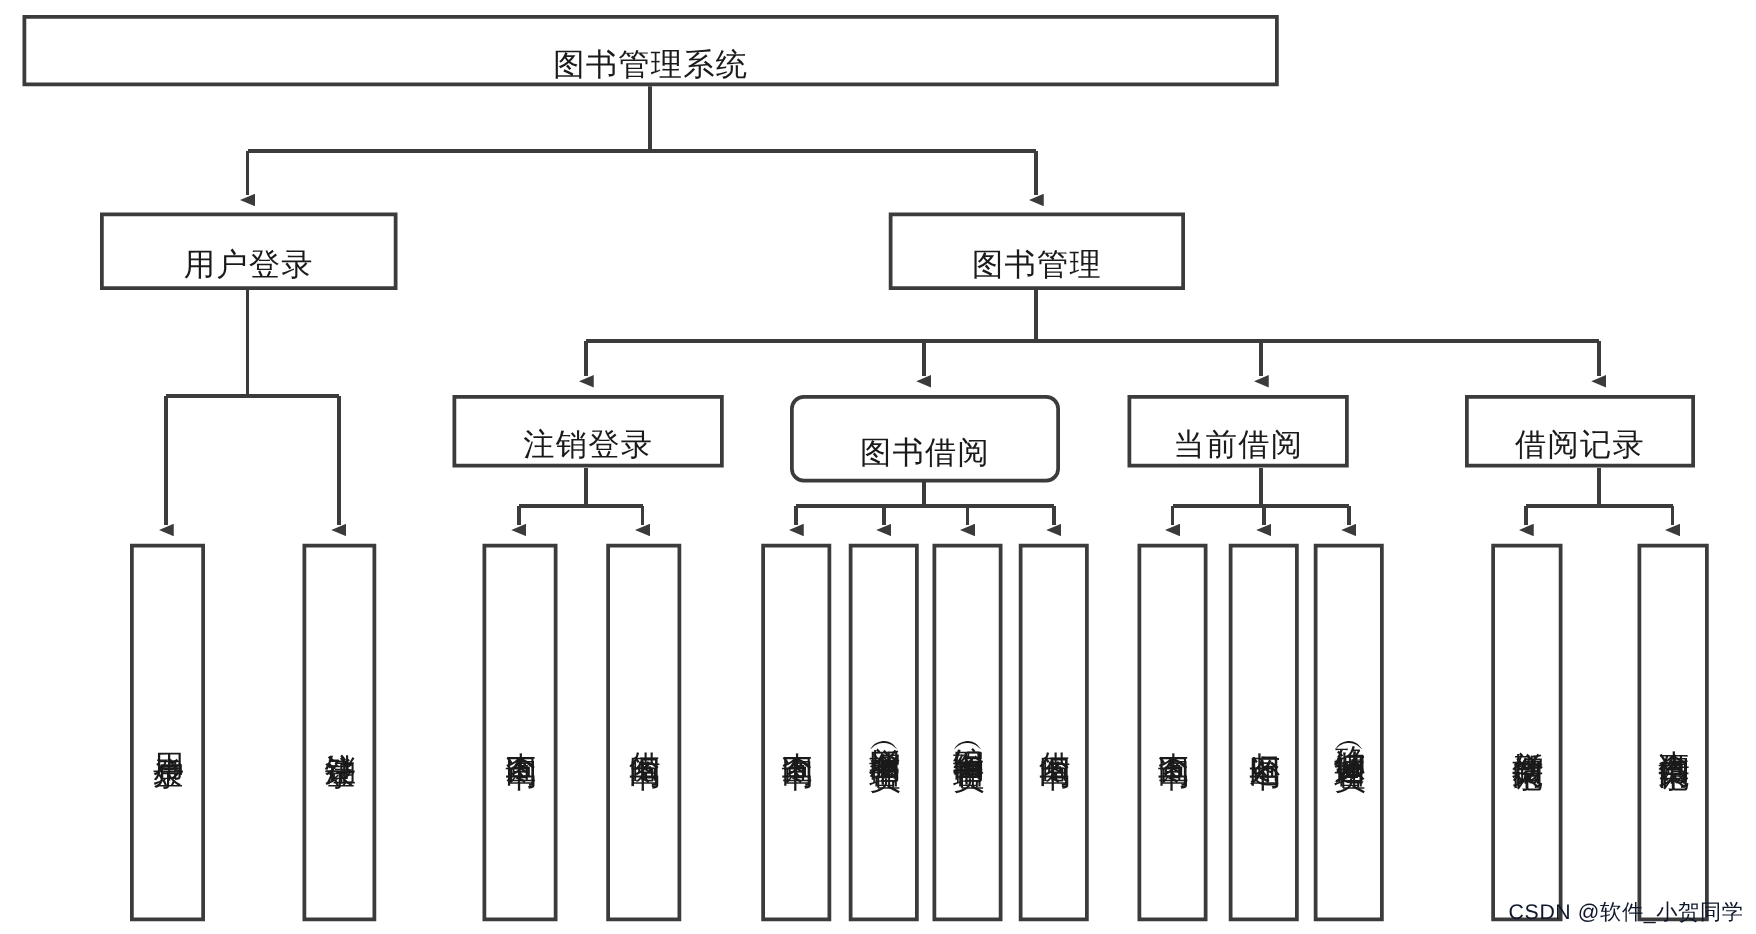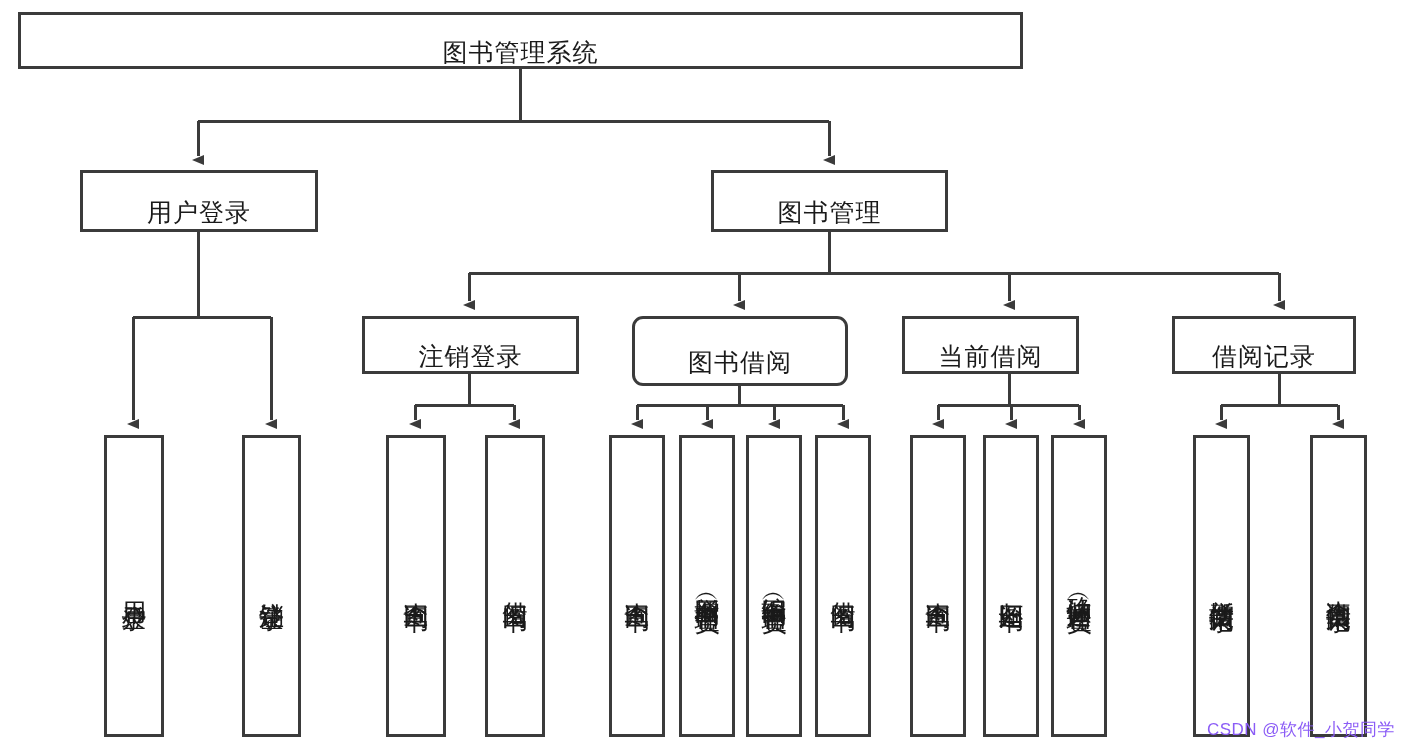--- a/index.html
+++ b/index.html
@@ -58,21 +58,21 @@
   .node .htext {
     display: block;
     text-align: left;
     margin-top: 24px;
   }
   #watermark {
     position: absolute;
     right: 10px;
     bottom: 6px;
     font-size: 17px;
-    color: #8b5cf6;
+    color: #0f172a;
     letter-spacing: 0.5px;
     white-space: nowrap;
     pointer-events: none;
   }
 </style>
 </head>
 <body>
 
 <div id="canvas">
 

